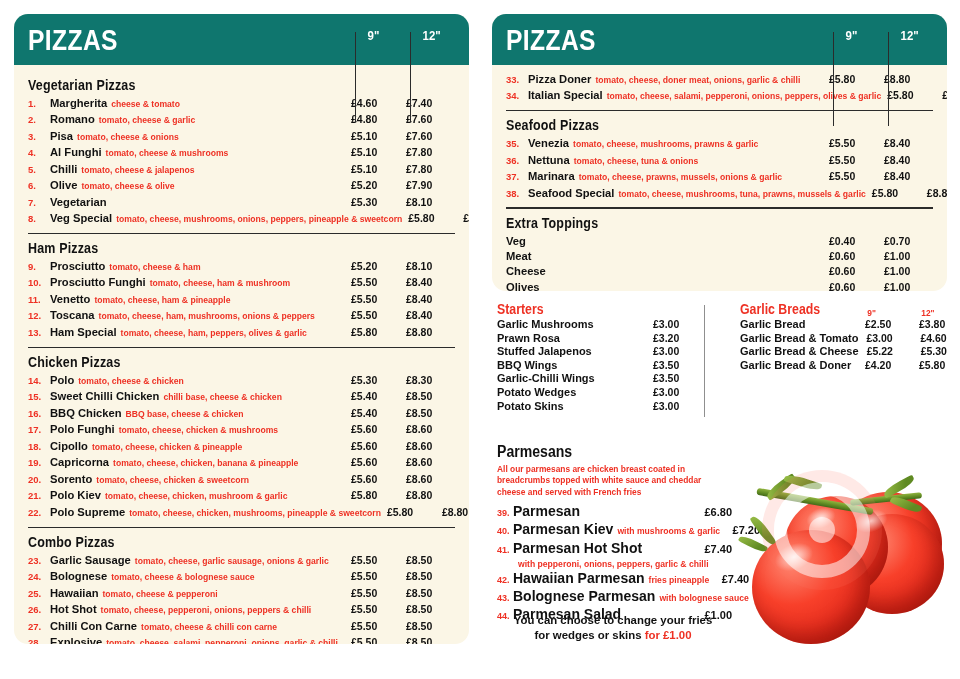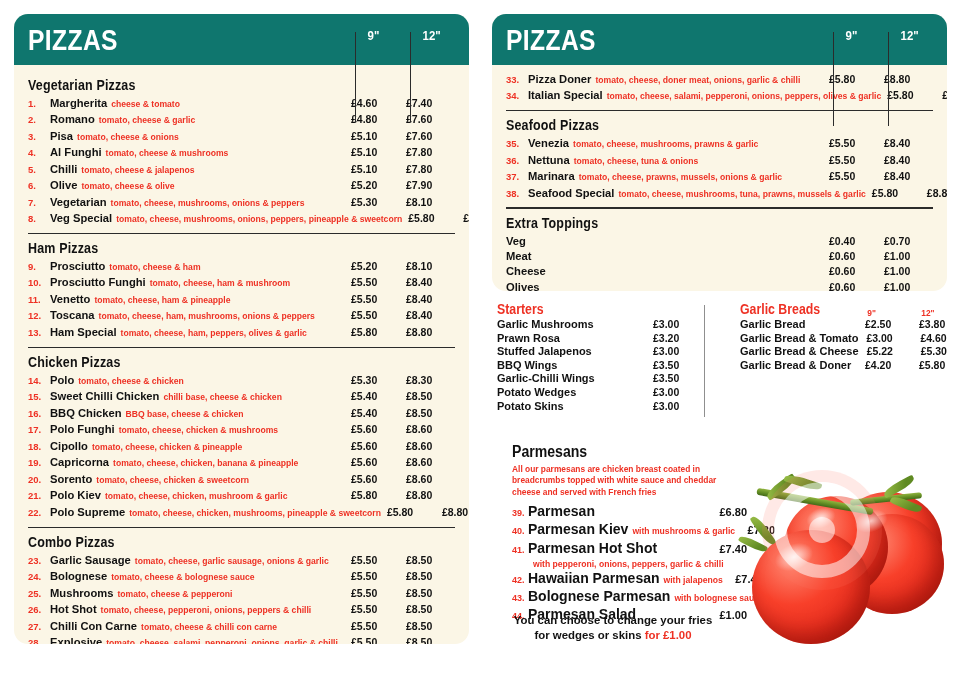--- a/index.html
+++ b/index.html
@@ -175,21 +175,21 @@
   .sg-row .sp { flex: 1 1 auto; }
   .sg-row .sg-p {
     width: 54px; flex: 0 0 54px; padding-left: 8px;
     font-size: 10.5px; font-weight: bold; color: #111111; text-align: left;
   }
   #starters-col .sg-row .sg-p { width: 52px; flex: 0 0 52px; text-align: left; }
 
   
   #parmesans {
     position: absolute;
-    left: 512px; top: 443px; width: 235px;
+    left: 497px; top: 443px; width: 235px;
   }
   .pm-title {
     font-size: 16px; font-weight: bold; color: #111111;
     transform: scaleX(0.88); transform-origin: left center;
     margin-bottom: 3px;
   }
   .pm-blurb {
     font-size: 8.4px; font-weight: bold; color: #ee3124;
     line-height: 11.4px; margin-bottom: 5px; width: 228px;
   }
@@ -332,21 +332,20 @@
           <span class="num">6.</span>
           <span class="nm">Olive</span>
           <span class="desc">tomato, cheese &amp; olive</span>
           <span class="spacer"></span>
           <span class="p">£5.20</span>
           <span class="p">£7.90</span>
         </div>
         <div class="row">
           <span class="num">7.</span>
           <span class="nm">Vegetarian</span>
-          <span class="desc">tomato, cheese, mushrooms, onions &amp; peppers</span>
           <span class="spacer"></span>
           <span class="p">£5.30</span>
           <span class="p">£8.10</span>
         </div>
         <div class="row">
           <span class="num">8.</span>
           <span class="nm">Veg Special</span>
           <span class="desc">tomato, cheese, mushrooms, onions, peppers, pineapple &amp; sweetcorn</span>
           <span class="spacer"></span>
           <span class="p">£5.80</span>
@@ -481,21 +480,21 @@
         <div class="row">
           <span class="num">24.</span>
           <span class="nm">Bolognese</span>
           <span class="desc">tomato, cheese &amp; bolognese sauce</span>
           <span class="spacer"></span>
           <span class="p">£5.50</span>
           <span class="p">£8.50</span>
         </div>
         <div class="row">
           <span class="num">25.</span>
-          <span class="nm">Mushrooms</span>
+          <span class="nm">Hawaiian</span>
           <span class="desc">tomato, cheese &amp; pepperoni</span>
           <span class="spacer"></span>
           <span class="p">£5.50</span>
           <span class="p">£8.50</span>
         </div>
         <div class="row">
           <span class="num">26.</span>
           <span class="nm">Hot Shot</span>
           <span class="desc">tomato, cheese, pepperoni, onions, peppers &amp; chilli</span>
           <span class="spacer"></span>
@@ -731,21 +730,21 @@
         <div class="pm-row">
           <span class="pm-num">41.</span>
           <span class="pm-nm">Parmesan Hot Shot</span>
           <span class="sp"></span>
           <span class="pm-p">£7.40</span>
         </div>
         <div class="pm-subdesc">with pepperoni, onions, peppers, garlic &amp; chilli</div>
         <div class="pm-row">
           <span class="pm-num">42.</span>
           <span class="pm-nm">Hawaiian Parmesan</span>
-          <span class="pm-desc">with jalapenos</span>
+          <span class="pm-desc">fries pineapple</span>
           <span class="sp"></span>
           <span class="pm-p">£7.40</span>
         </div>
         <div class="pm-row">
           <span class="pm-num">43.</span>
           <span class="pm-nm">Bolognese Parmesan</span>
           <span class="pm-desc">with bolognese sauce</span>
           <span class="sp"></span>
           <span class="pm-p">£7.40</span>
         </div>

